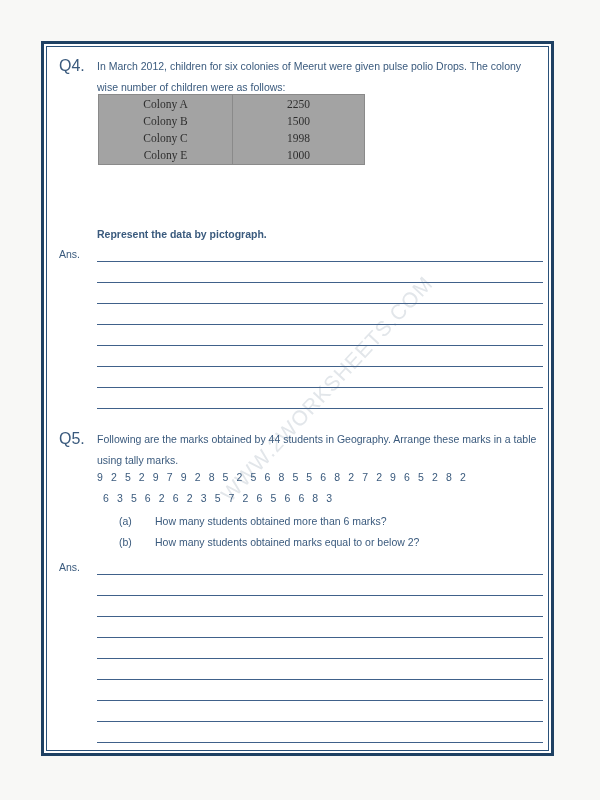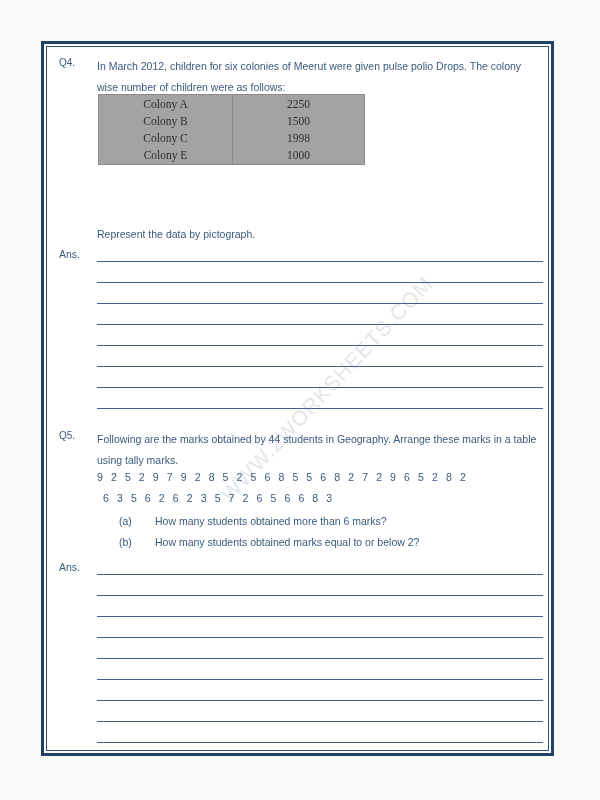--- a/index.html
+++ b/index.html
@@ -66,21 +66,21 @@
 
   .qblock {
     position: absolute;
     left: 0;
     width: 100%;
   }
 
   .qlabel {
     position: absolute;
     left: 12px;
-    font-size: 10px;
+    font-size: 16px;
     color: #3a5a7d;
     white-space: nowrap;
   }
 
   .qtext {
     position: absolute;
     left: 50px;
     width: 448px;
     font-size: 10.5px;
     line-height: 21px;
@@ -182,21 +182,21 @@
               <td class="name-cell">Colony C</td>
               <td class="value-cell">1998</td>
             </tr>
             <tr>
               <td class="name-cell">Colony E</td>
               <td class="value-cell">1000</td>
             </tr>
           </tbody>
         </table>
 
-        <div class="qtext" style="top:177px;">Represent the data by pictograph.</div>
+        <div class="qtext" style="top:177px;font-weight:bold;">Represent the data by pictograph.</div>
 
         <div class="answer-area">
           <div class="ans-label" style="top:201px;">Ans.</div>
           <div class="ruled-line" style="top:214px;"></div>
           <div class="ruled-line" style="top:235px;"></div>
           <div class="ruled-line" style="top:256px;"></div>
           <div class="ruled-line" style="top:277px;"></div>
           <div class="ruled-line" style="top:298px;"></div>
           <div class="ruled-line" style="top:319px;"></div>
           <div class="ruled-line" style="top:340px;"></div>

